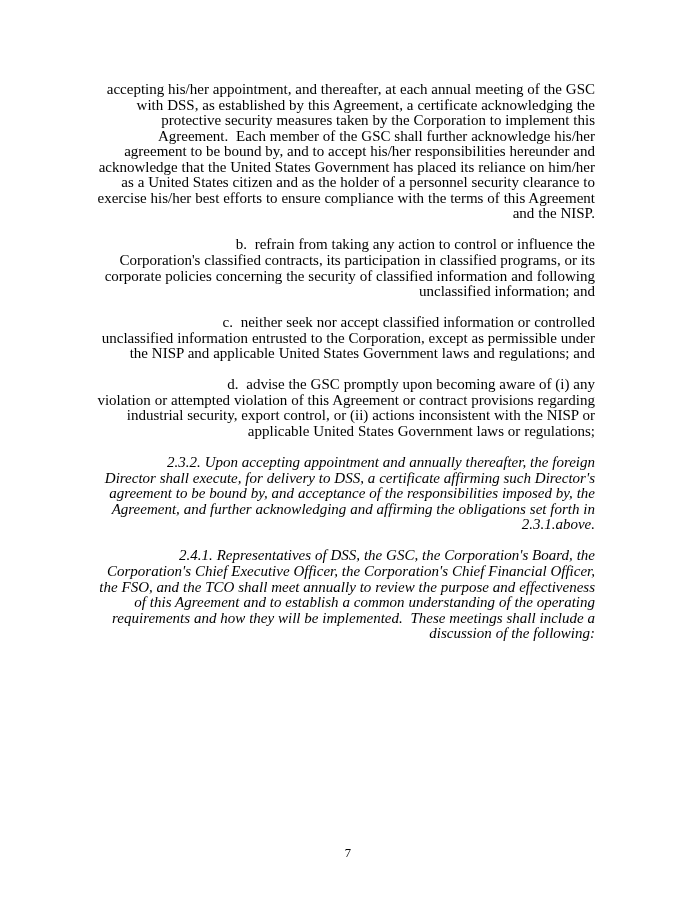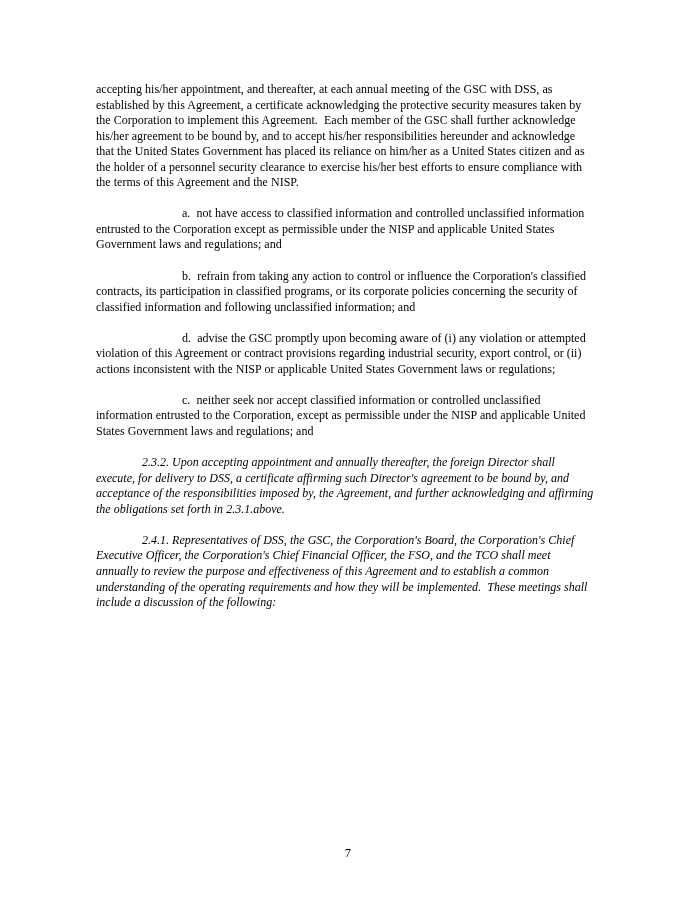--- a/index.html
+++ b/index.html
@@ -24,23 +24,23 @@
     height: 900px;
     background: #ffffff;
   }
   .content {
     position: absolute;
     left: 96px;
     top: 82px;
     width: 499px;
   }
   .para {
-    font-size: 12px;
+    font-size: 15px;
     line-height: 15.55px;
-    text-align: left;
+    text-align: right;
     margin: 0 0 15.55px 0;
     text-indent: 0;
     white-space: pre-wrap;
     word-spacing: 0.1px;
   }
   
   .para.heading {
     text-indent: 46px;
   }
   
@@ -68,27 +68,26 @@
 <body>
 
 <div class="page">
 
   <div class="content">
 
     <p class="para">accepting his/her appointment, and thereafter, at each annual meeting of the GSC with DSS, as established by this Agreement, a certificate acknowledging the protective security measures taken by the Corporation to implement this Agreement.  Each member of the GSC shall further acknowledge his/her agreement to be bound by, and to accept his/her responsibilities hereunder and acknowledge that the United States Government has placed its reliance on him/her as a United States citizen and as the holder of a personnel security clearance to exercise his/her best efforts to ensure compliance with the terms of this Agreement and the NISP.</p>
 
 
 
-    <p class="para subitem">a.  not have access to classified information and controlled unclassified information entrusted to the Corporation except as permissible under the NISP and applicable United States Government laws and regulations; and</p>
 
     <p class="para subitem">b.  refrain from taking any action to control or influence the Corporation's classified contracts, its participation in classified programs, or its corporate policies concerning the security of classified information and following unclassified information; and</p>
 
+    <p class="para subitem">c.  neither seek nor accept classified information or controlled unclassified information entrusted to the Corporation, except as permissible under the NISP and applicable United States Government laws and regulations; and</p>
+
     <p class="para subitem">d.  advise the GSC promptly upon becoming aware of (i) any violation or attempted violation of this Agreement or contract provisions regarding industrial security, export control, or (ii) actions inconsistent with the NISP or applicable United States Government laws or regulations;</p>
-
-    <p class="para subitem">c.  neither seek nor accept classified information or controlled unclassified information entrusted to the Corporation, except as permissible under the NISP and applicable United States Government laws and regulations; and</p>
 
     <p class="para numbered">2.3.2. Upon accepting appointment and annually thereafter, the foreign Director shall execute, for delivery to DSS, a certificate affirming such Director's agreement to be bound by, and acceptance of the responsibilities imposed by, the Agreement, and further acknowledging and affirming the obligations set forth in 2.3.1.above.</p>
 
 
     <p class="para numbered">2.4.1. Representatives of DSS, the GSC, the Corporation's Board, the Corporation's Chief Executive Officer, the Corporation's Chief Financial Officer, the FSO, and the TCO shall meet annually to review the purpose and effectiveness of this Agreement and to establish a common understanding of the operating requirements and how they will be implemented.  These meetings shall include a discussion of the following:</p>
 
 
   </div>
 
   <div class="page-number">7</div>

